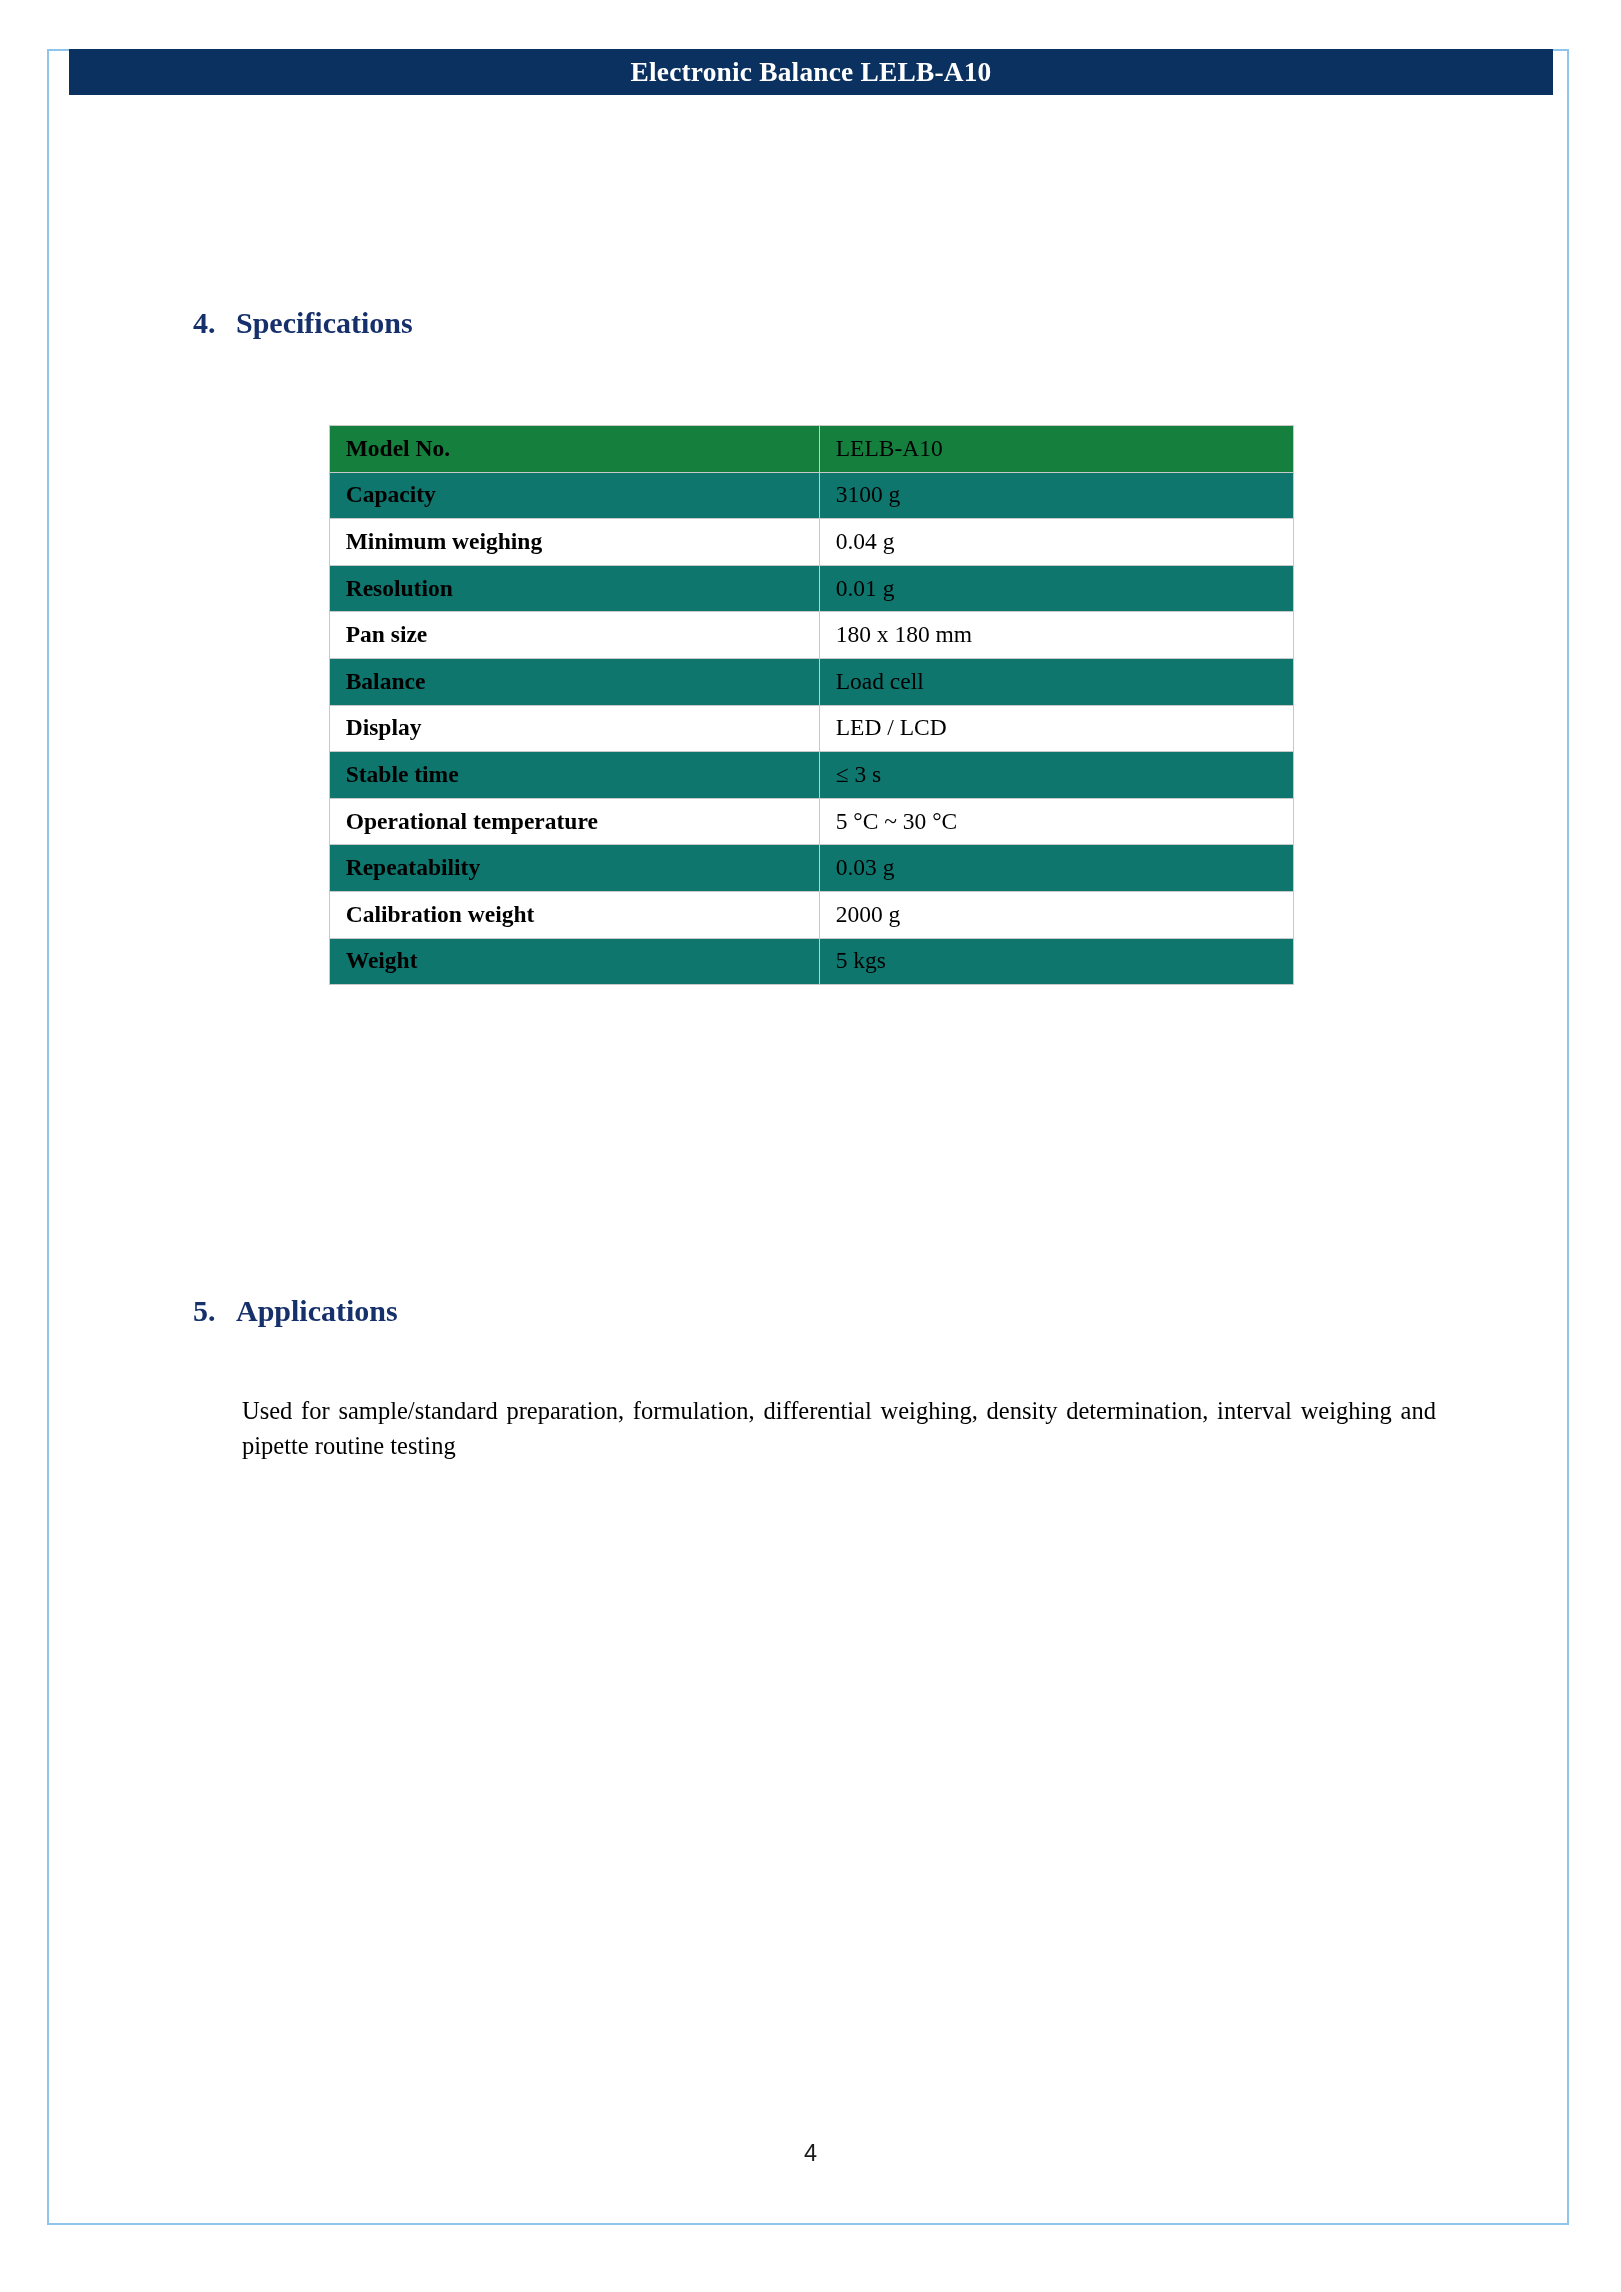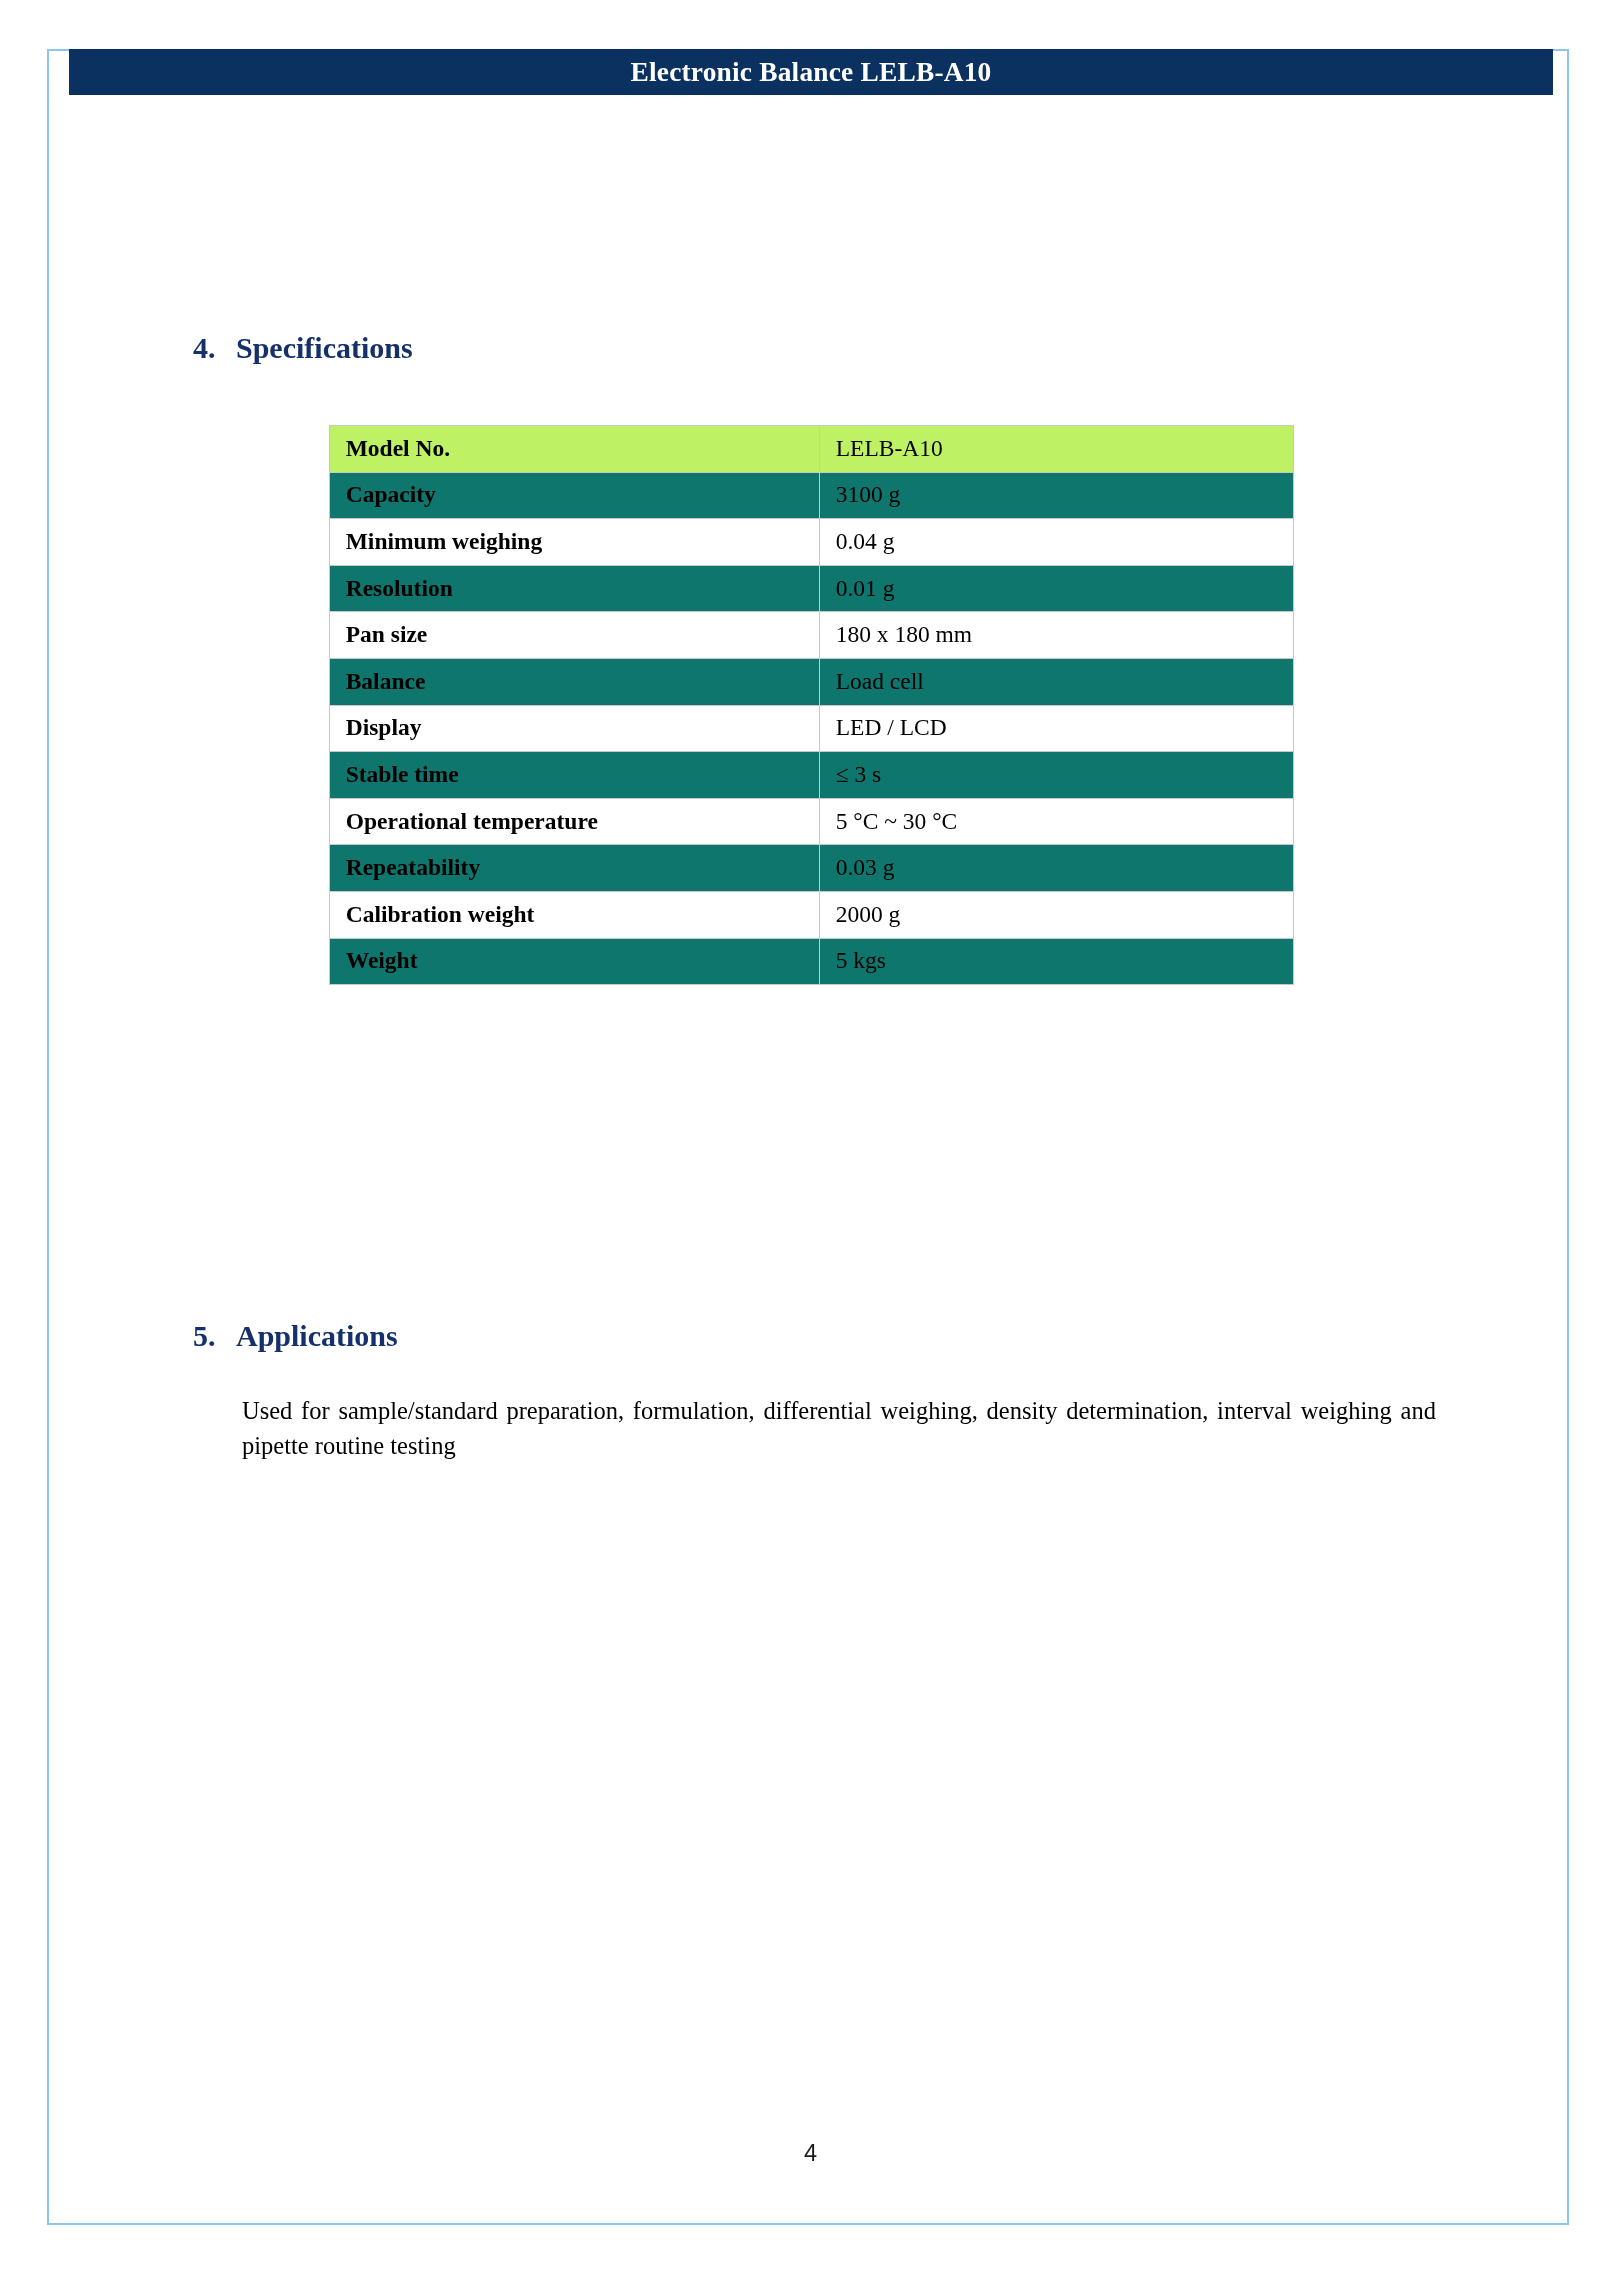--- a/index.html
+++ b/index.html
@@ -67,21 +67,20 @@
     white-space: nowrap;
     display: flex;
     align-items: baseline;
   }
   .section-heading .sec-num {
     display: inline-block;
     width: 43px;
   }
   .section-heading .sec-title {
     display: inline-block;
-    margin-top: 25px;
   }
 
   #heading-specifications { left: 193px; top: 306px; }
   #heading-applications   { left: 193px; top: 1294px; }
 
   
   #specs-table {
     position: absolute;
     left: 329px;
     top: 425px;
@@ -102,21 +101,21 @@
     height: 39px;
     box-sizing: border-box;
   }
   #specs-table td.label {
     font-weight: bold;
   }
   #specs-table td.value {
     font-weight: normal;
   }
   #specs-table tr.header-row td {
-    background: #bef264;
+    background: #15803d;
   }
   #specs-table tr.shade td {
     background: #0f766e;
   }
   #specs-table tr.plain td {
     background: #ffffff;
   }
 
   
   #applications-paragraph {

